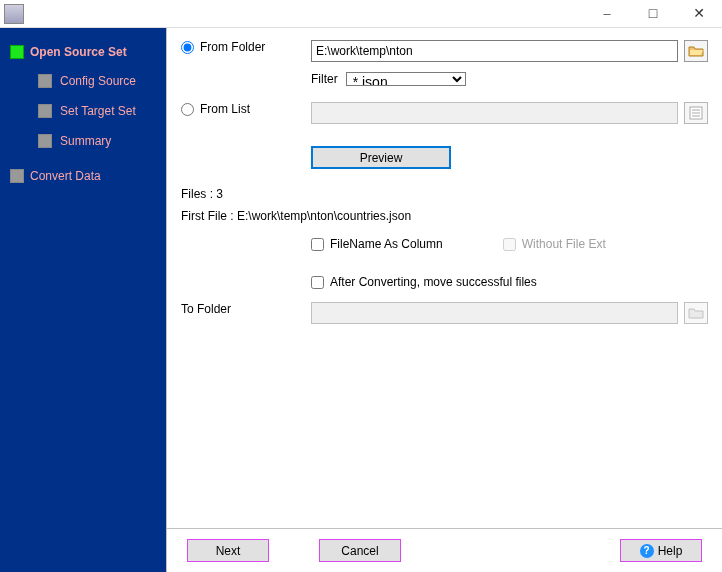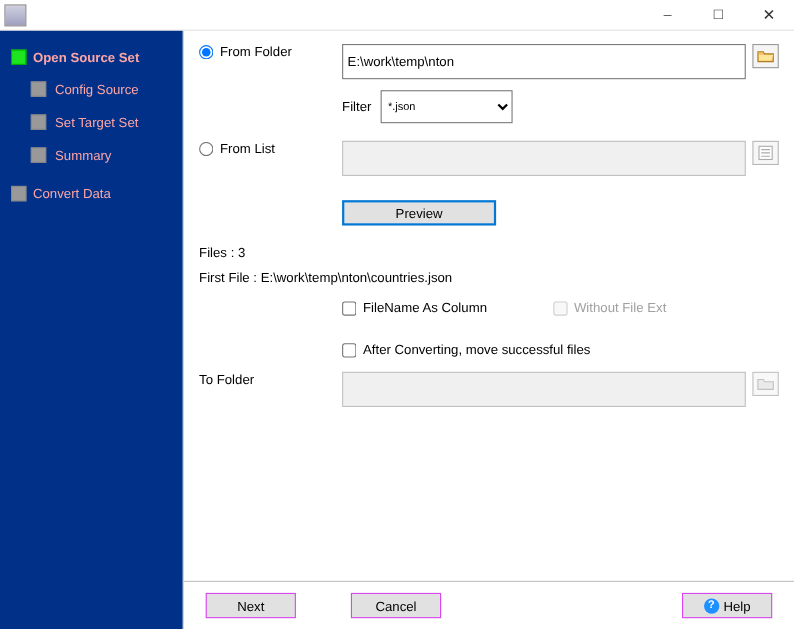--- a/index.html
+++ b/index.html
@@ -4,33 +4,33 @@
 <style>
 * { box-sizing: border-box; margin: 0; padding: 0; }
 body { font-family: "Segoe UI", Tahoma, sans-serif; font-size: 12px; background: #fff; width: 722px; height: 572px; overflow: hidden; }
 .titlebar { height: 28px; display: flex; align-items: center; border-bottom: 1px solid #ddd; background: #fff; }
 .titlebar .appicon { width: 20px; height: 20px; margin-left: 4px; background: linear-gradient(#d0d0e0,#a0a0c0); border: 1px solid #888; }
 .titlebar .spacer { flex: 1; }
 .titlebar .winbtn { width: 46px; height: 28px; display: flex; align-items: center; justify-content: center; font-size: 14px; font-family: "Segoe UI Symbol"; color: #333; cursor: pointer; }
 .body { display: flex; height: calc(572px - 28px); }
 .nav { width: 166px; background: #003087; padding-top: 10px; }
 .nav-item { display: flex; align-items: center; height: 28px; position: relative; padding-left: 30px; color: #fca5a5; font-size: 12px; }
-.nav-item.child { padding-left: 50px; height: 30px; }
+.nav-item.child { padding-left: 50px; height: 30px; margin-left: 10px; }
 .nav-item .box { position: absolute; width: 14px; height: 14px; border: 1px solid #888; background: #999; left: 10px; top: 50%; transform: translateY(-50%); }
 .nav-item.child .box { left: 28px; }
 .nav-item.current .box { background: #1ee61e; border-color: #0a0; }
 .nav-item.current { font-weight: bold; }
 .main { flex: 1; border-left: 1px solid #c0c0c0; display: flex; flex-direction: column; background: #fff; }
 .content { flex: 1; padding: 12px 14px 0 14px; position: relative; }
 .row { display: flex; align-items: flex-start; margin-bottom: 10px; }
 .row .left { width: 130px; display: flex; align-items: center; }
 .row .mid { flex: 1; }
-input[type=text], .textfield { width: 100%; height: 32px; border: 1px solid #7a7a7a; padding: 0 4px; font-size: 12px; font-family: inherit; }
+input[type=text], .textfield { width: 100%; height: 22px; border: 1px solid #7a7a7a; padding: 0 4px; font-size: 12px; font-family: inherit; }
 .textfield.disabled { background: #f0f0f0; color: #888; border-color: #c0c0c0; }
-select { height: 30px; border: 1px solid #7a7a7a; font-size: 10px; font-family: inherit; background: #fff; padding: 0 2px; }
+select { height: 14px; border: 1px solid #7a7a7a; font-size: 14px; font-family: inherit; background: #fff; padding: 0 2px; }
 input[type=radio], input[type=checkbox] { margin-right: 6px; width: 13px; height: 13px; vertical-align: middle; }
 label { display: inline-flex; align-items: center; font-size: 12px; }
 label.disabled { color: #a0a0a0; }
 .iconbtn { width: 24px; height: 22px; border: 1px solid #999; background: #f5f5f5; margin-left: 6px; display: flex; align-items: center; justify-content: center; cursor: pointer; }
 .iconbtn svg { width: 16px; height: 16px; }
 .btn { height: 23px; border: 1px solid #d946ef; background: #e1e1e1; font-size: 12px; font-family: inherit; padding: 0 10px; cursor: pointer; }
 .btn.primary { border: 2px solid #0078d7; }
 .footer { height: 44px; border-top: 1px solid #c0c0c0; display: flex; align-items: center; justify-content: center; gap: 50px; padding: 0 20px; }
 .footer .btn { width: 82px; }
 .filter-combo { width: 120px; }

